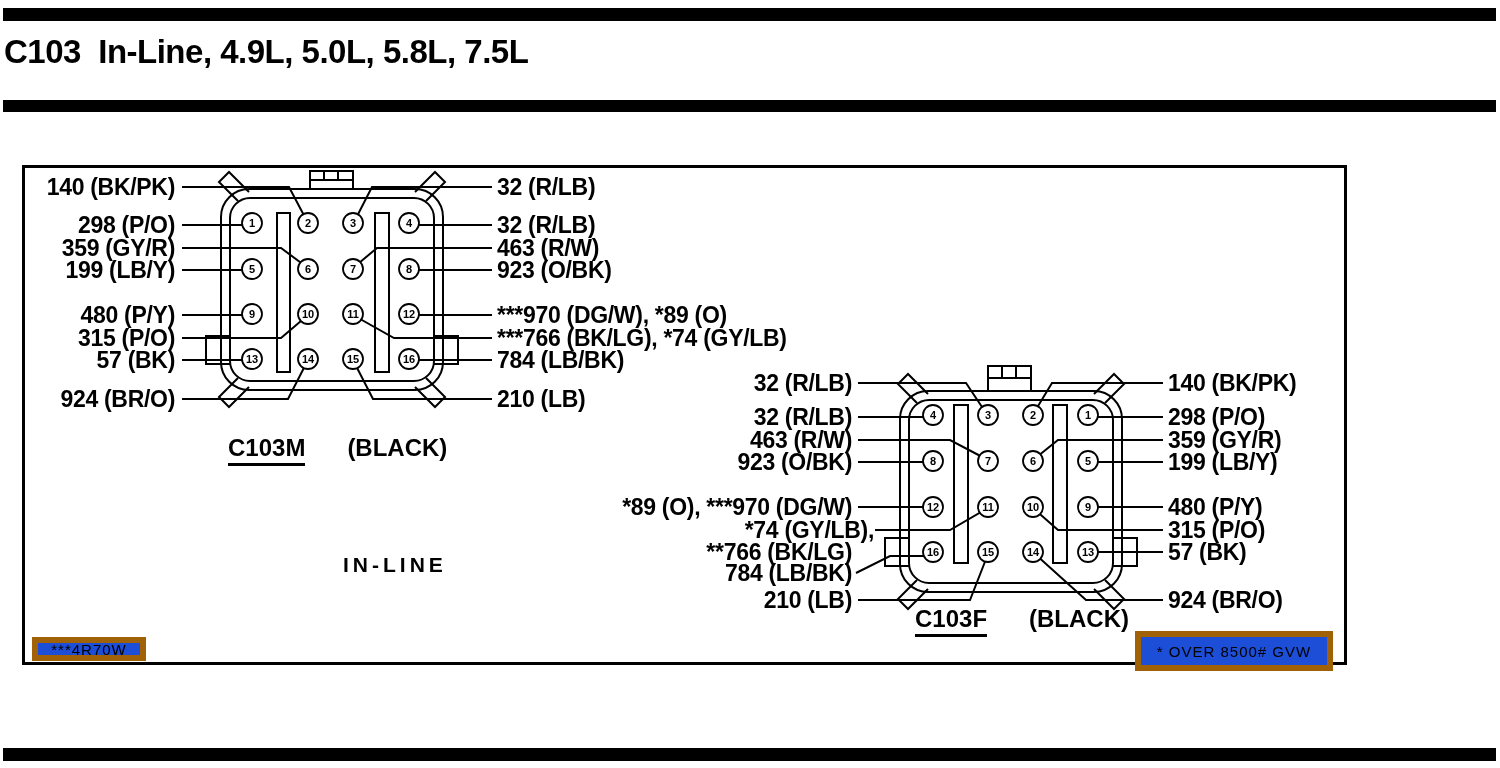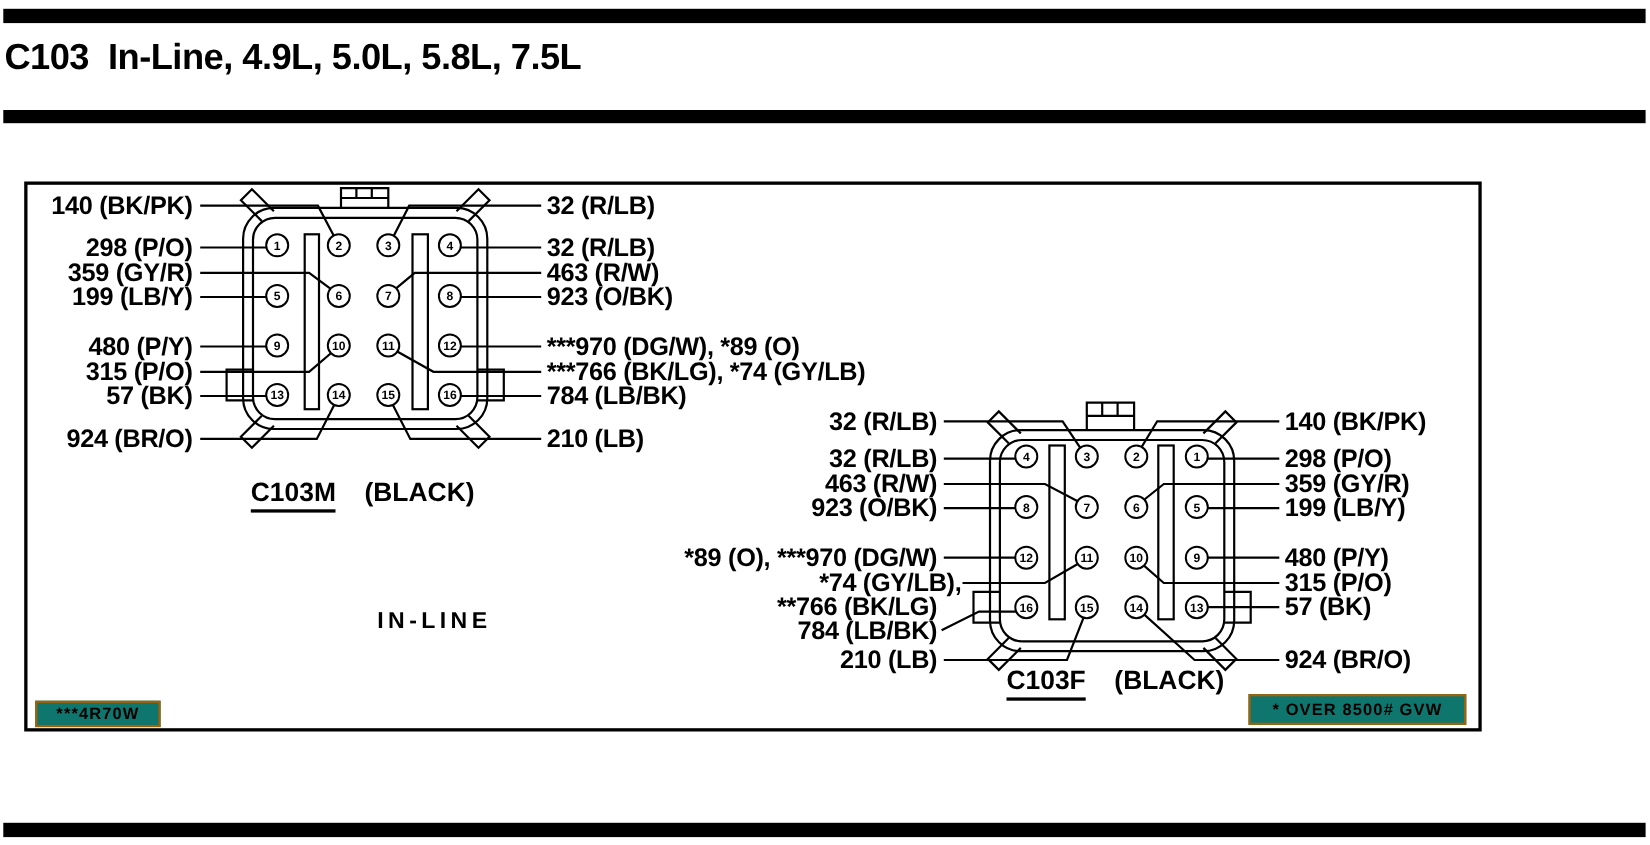--- a/index.html
+++ b/index.html
@@ -22,27 +22,27 @@
   circle.pin{fill:#fff;stroke:#000;stroke-width:1.8;}
   text.pin{
     font-family:"Liberation Sans",sans-serif;font-size:11px;font-weight:bold;
     text-anchor:middle;fill:#000;stroke:none;
   }
   .wl{
     position:absolute;transform:translateY(-50%);
     font-size:23px;font-weight:bold;white-space:nowrap;line-height:1;
     letter-spacing:-0.3px;
   }
-  .ctitle{position:absolute;display:flex;gap:26px;font-size:24px;font-weight:bold;white-space:nowrap;}
+  .ctitle{position:absolute;display:flex;gap:42px;font-size:24px;font-weight:bold;white-space:nowrap;}
   .cname{border-bottom:3px solid #000;padding-bottom:1px;}
   #inline-label{position:absolute;font-size:21px;font-weight:bold;letter-spacing:4px;text-align:right;}
   .fnbox{
-    position:absolute;border:2px solid #a16207;box-sizing:border-box;background:#0f766e;
+    position:absolute;border:6px solid #a16207;box-sizing:border-box;background:#1d4ed8;
     display:flex;align-items:center;justify-content:center;
-    font-size:15px;font-weight:bold;letter-spacing:1px;white-space:nowrap;
+    font-size:15px;font-weight:normal;letter-spacing:1px;white-space:nowrap;
   }
 </style>
 </head>
 <body>
 
 <div class="bar" style="top:8px"></div>
 <div class="bar" style="top:100px;height:12px"></div>
 <div class="bar" style="top:748px"></div>
 
 <div id="page-title">C103  In-Line, 4.9L, 5.0L, 5.8L, 7.5L</div>
@@ -201,13 +201,13 @@
   <span class="ccolor">(BLACK)</span>
 </div>
 <div class="ctitle" style="left:915px;top:605px">
   <span class="cname">C103F</span>
   <span class="ccolor">(BLACK)</span>
 </div>
 
 <div id="inline-label" style="left:343px;top:553px">IN-LINE</div>
 
 <div class="fnbox" style="left:32px;top:637px;width:114px;height:24px">***4R70W</div>
-<div class="fnbox" style="left:1135px;top:631px;width:198px;height:28px">* OVER 8500# GVW</div>
+<div class="fnbox" style="left:1135px;top:631px;width:198px;height:40px">* OVER 8500# GVW</div>
 
 </body></html>

